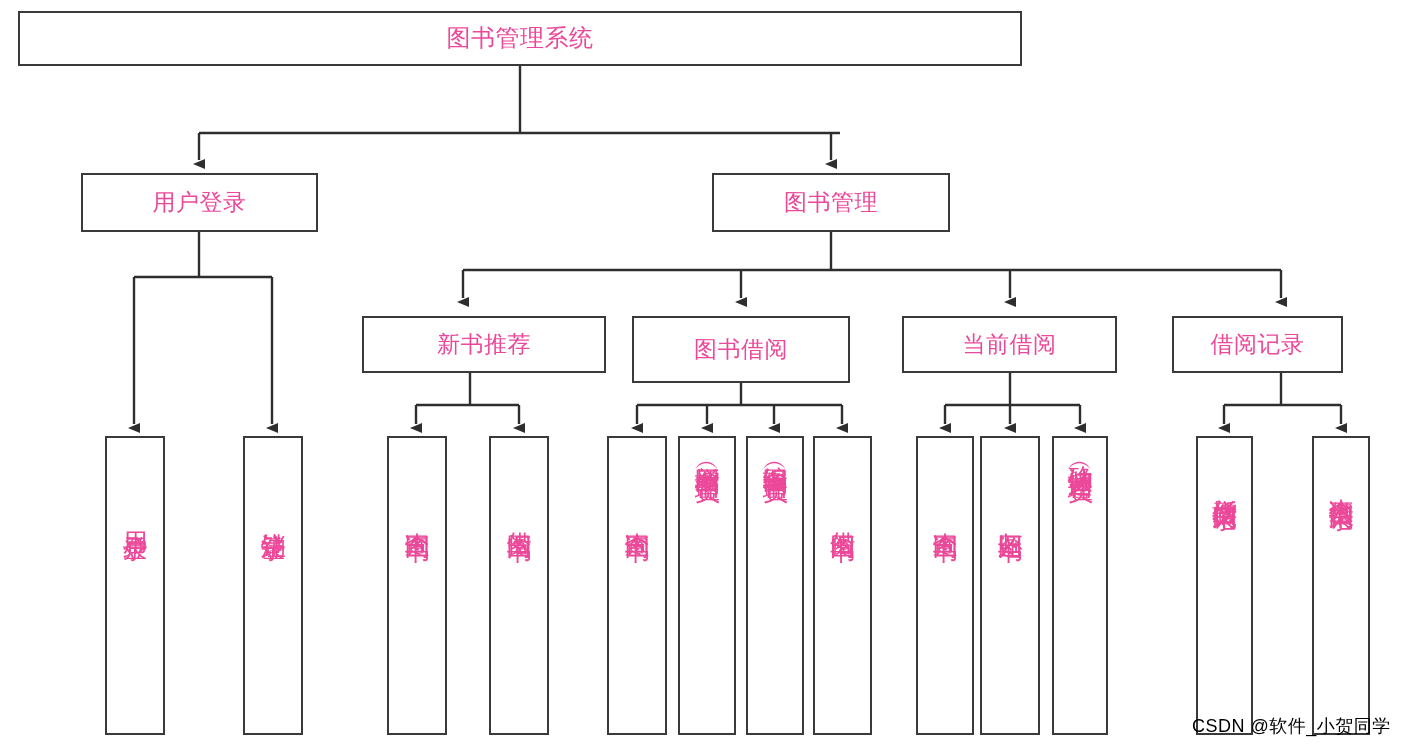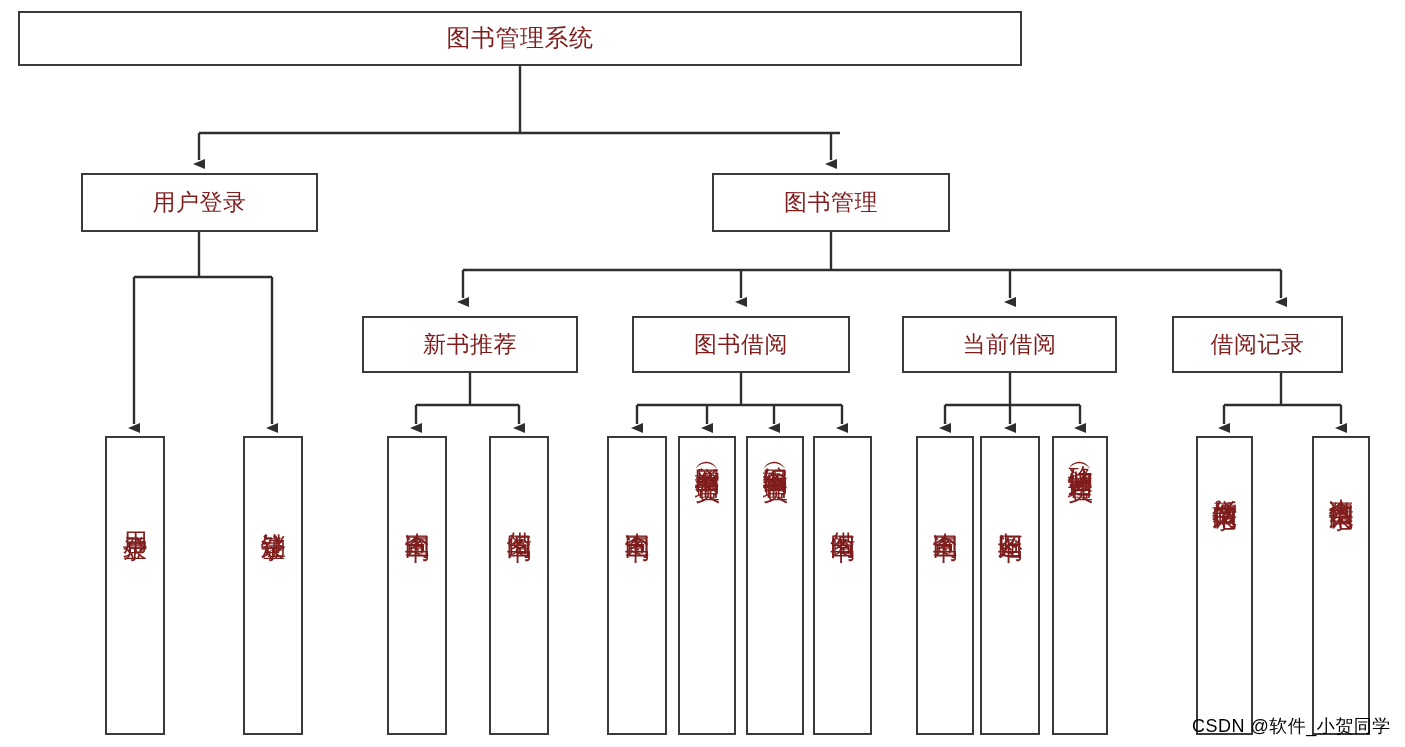--- a/index.html
+++ b/index.html
@@ -26,21 +26,21 @@
     pointer-events: none;
   }
   .node {
     position: absolute;
     box-sizing: border-box;
     background: #ffffff;
     border: 2px solid #3a3a3a;
     display: flex;
     align-items: center;
     justify-content: center;
-    color: #7f1d1d;
+    color: #ec4899;
   }
   .node .label {
     display: block;
     text-align: center;
     line-height: 1.28;
     letter-spacing: 0.5px;
   }
   .node.horizontal .label {
     writing-mode: horizontal-tb;
     font-size: 23px;
@@ -126,24 +126,24 @@
     <span class="label">图书管理系统</span>
   </div>
 
   <div class="node horizontal" style="left:81px; top:173px; width:237px; height:59px;">
     <span class="label">用户登录</span>
   </div>
   <div class="node horizontal" style="left:712px; top:173px; width:238px; height:59px;">
     <span class="label">图书管理</span>
   </div>
 
-  <div class="node horizontal" style="left:362px; top:316px; width:216px; height:57px;">
+  <div class="node horizontal" style="left:362px; top:316px; width:244px; height:57px;">
     <span class="label">新书推荐</span>
   </div>
-  <div class="node horizontal" style="left:632px; top:316px; width:218px; height:57px;">
+  <div class="node horizontal" style="left:632px; top:316px; width:218px; height:67px;">
     <span class="label">图书借阅</span>
   </div>
   <div class="node horizontal" style="left:902px; top:316px; width:215px; height:57px;justify-content:center;">
     <span class="label">当前借阅</span>
   </div>
   <div class="node horizontal" style="left:1172px; top:316px; width:171px; height:57px;">
     <span class="label">借阅记录</span>
   </div>
 
   <div class="node vertical" style="left:105px; top:436px; width:60px; height:299px; padding-top:74px;">

